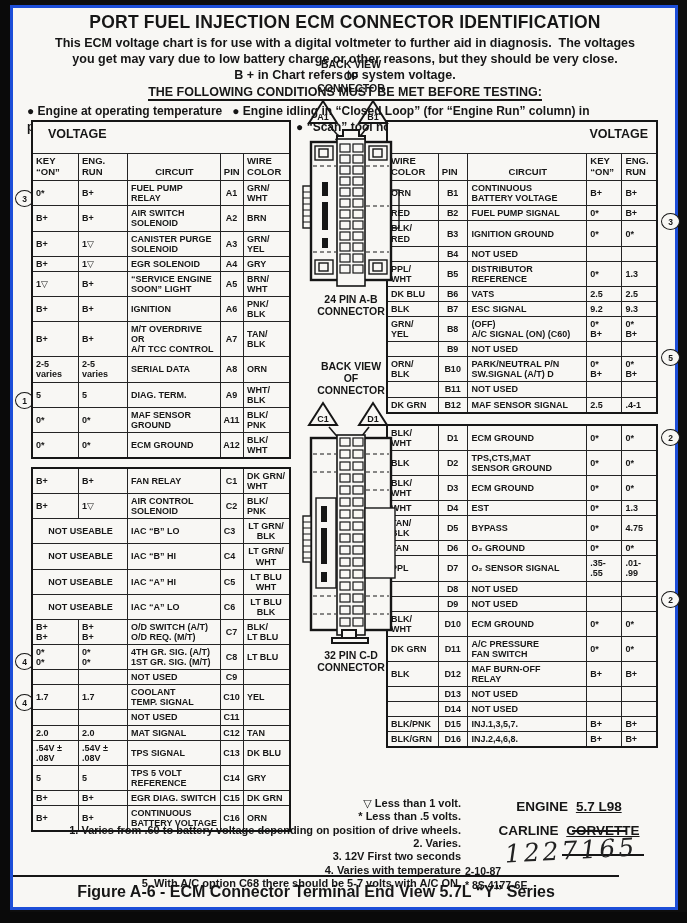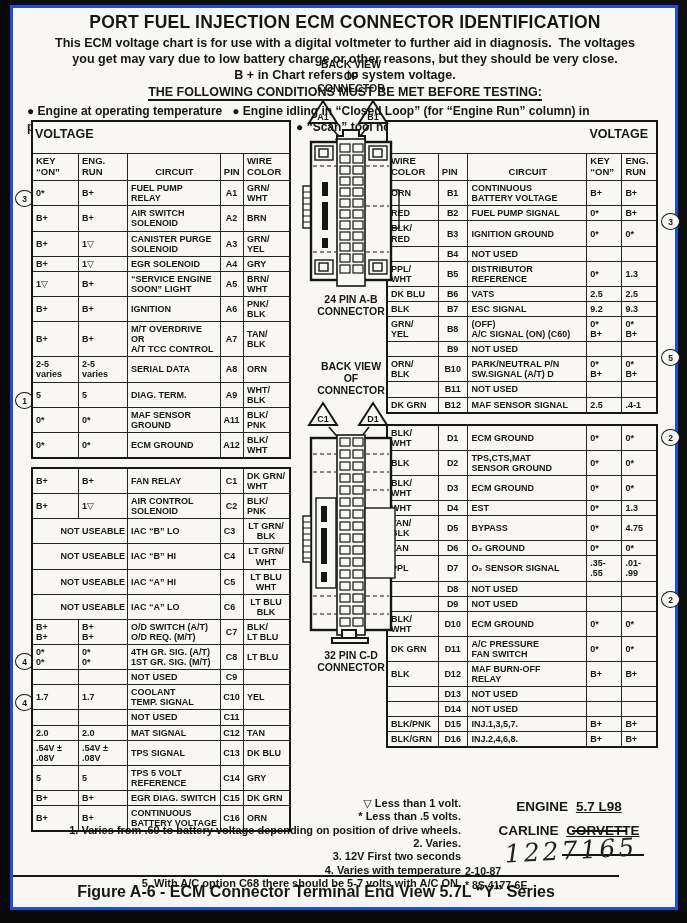--- a/index.html
+++ b/index.html
@@ -20,28 +20,28 @@
 
   
   .tblwrap{position:absolute;top:112px;}
   .tblwrap.left{left:18px;width:260px;}
   .tblwrap.right{left:373px;width:272px;}
   table{border-collapse:collapse;width:100%;table-layout:fixed;background:#f8f7f4;}
   table{border:2px solid #161616;}
   td,th{border:1px solid #242424;font-size:9px;font-weight:bold;line-height:1.12;
         padding:2px 2px 2px 3px;white-space:pre-line;vertical-align:middle;text-align:left;
         overflow:hidden;}
-  th.voltage{font-size:12.5px;padding:5px 6px 12px 2px;border-bottom:1px solid #242424;}
+  th.voltage{font-size:12.5px;padding:5px 6px 12px 15px;border-bottom:1px solid #242424;}
   th.voltage.r{text-align:right;padding-right:8px;}
   tr.colhead th{font-size:9.5px;vertical-align:bottom;padding-bottom:3px;}
   .gap{height:8px;}
   
   table.lt td:nth-child(4){text-align:center;padding-left:1px;}
   table.rt td:nth-child(2){text-align:center;padding-left:1px;}
-  td.merged{text-align:right;}
+  td.merged{text-align:center;}
 
   
   .mcirc{position:absolute;width:17px;height:15px;border:1.5px solid #161616;border-radius:50%;
          font-size:8.5px;font-weight:bold;display:flex;align-items:center;justify-content:center;
          background:#f8f7f4;}
 
   
   .ccol{position:absolute;left:276px;width:100px;}
   .cgroup{position:absolute;left:12px;width:100px;text-align:center;}
   .backview{font-size:10.5px;font-weight:bold;line-height:1.15;white-space:pre-line;}

